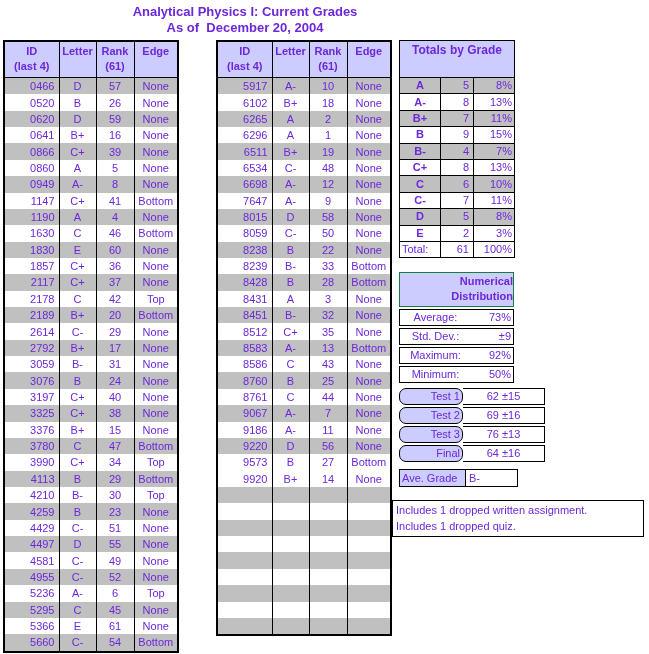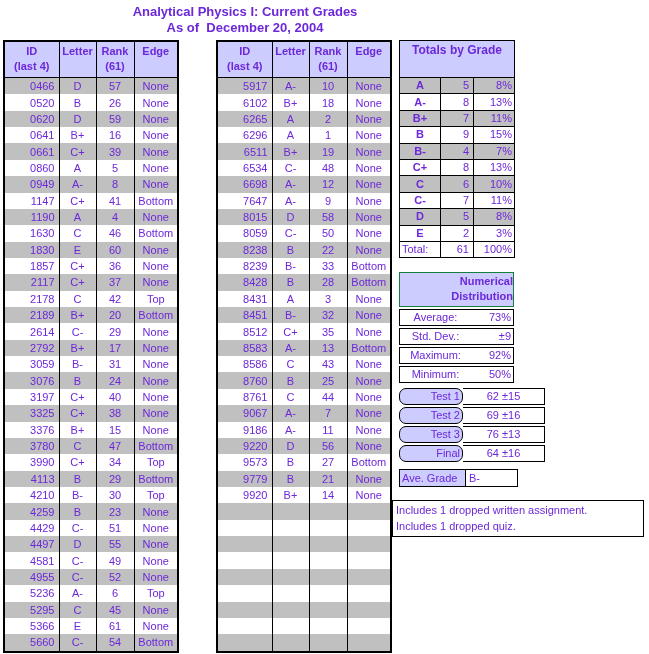--- a/index.html
+++ b/index.html
@@ -131,21 +131,21 @@
           <td>59</td>
           <td>None</td>
         </tr>
         <tr>
           <td>0641</td>
           <td>B+</td>
           <td>16</td>
           <td>None</td>
         </tr>
         <tr class="stripe">
-          <td>0661</td>
+          <td>0866</td>
           <td>C+</td>
           <td>39</td>
           <td>None</td>
         </tr>
         <tr>
           <td>0860</td>
           <td>A</td>
           <td>5</td>
           <td>None</td>
         </tr>
@@ -478,26 +478,20 @@
           <td>9220</td>
           <td>D</td>
           <td>56</td>
           <td>None</td>
         </tr>
         <tr>
           <td>9573</td>
           <td>B</td>
           <td>27</td>
           <td>Bottom</td>
-        </tr>
-        <tr class="stripe">
-          <td>9779</td>
-          <td>B</td>
-          <td>21</td>
-          <td>None</td>
         </tr>
         <tr>
           <td>9920</td>
           <td>B+</td>
           <td>14</td>
           <td>None</td>
         </tr>
         <tr class="stripe">
           <td></td>
           <td></td>

